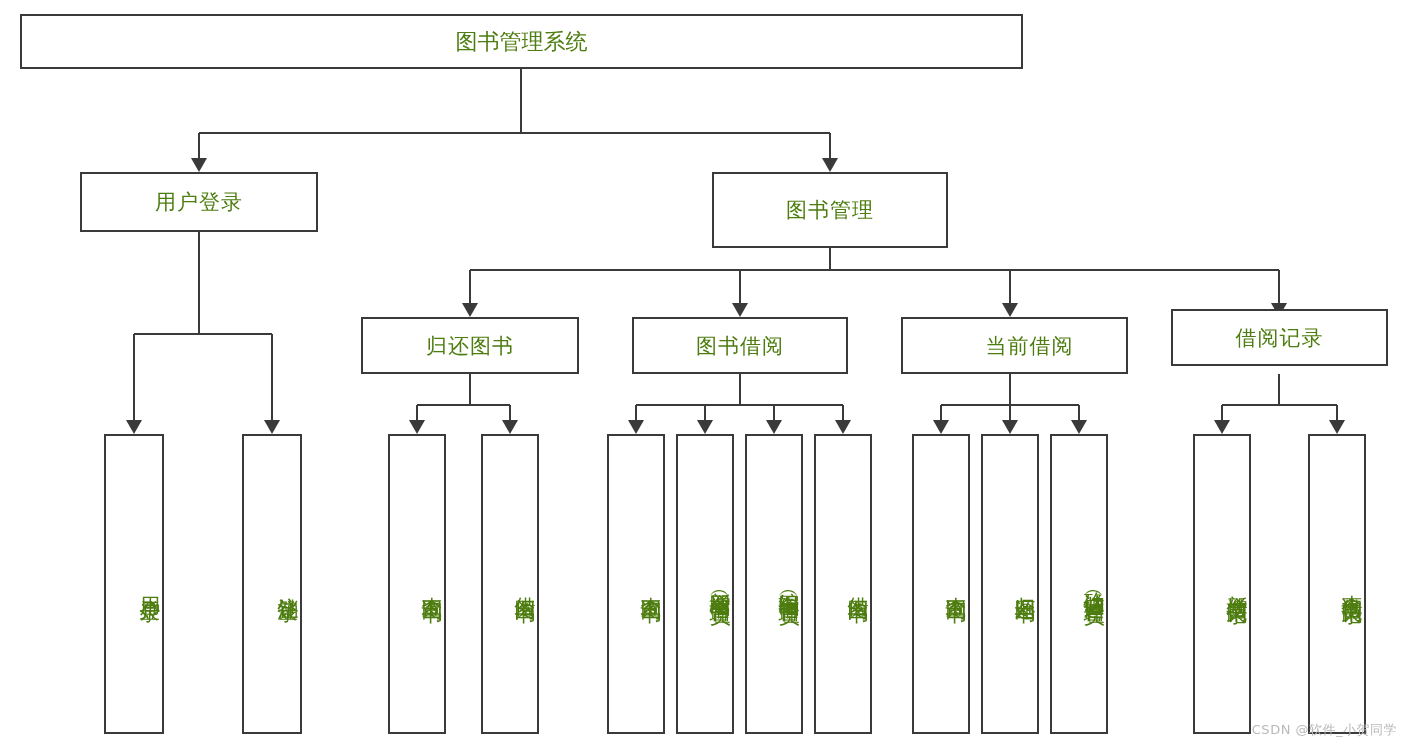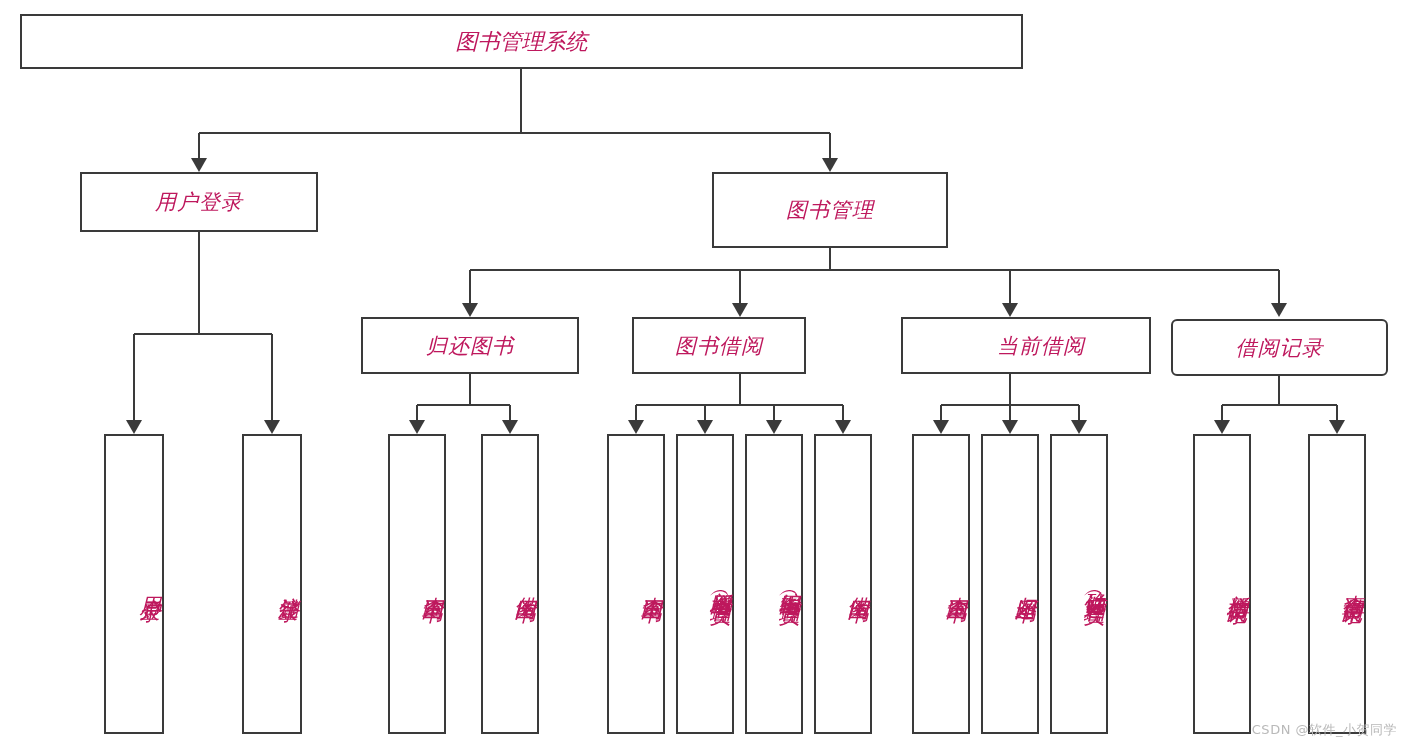--- a/index.html
+++ b/index.html
@@ -38,23 +38,22 @@
   }
   
   .node {
     position: absolute;
     box-sizing: border-box;
     background: #ffffff;
     border: 2.4px solid #3a3a3a;
     display: flex;
     align-items: center;
     justify-content: center;
-    color: #be185d;
+    color: #4d7c0f;
     z-index: 2;
-    font-style: italic;
   }
   .node.horiz {
     font-size: 21px;
     letter-spacing: 1px;
   }
   .node.root {
     font-size: 22px;
   }
   .node.vert {
     writing-mode: vertical-rl;
@@ -166,29 +165,29 @@
   </div>
 
   <div class="node horiz" style="left:712px; top:172px; width:236px; height:76px;">
     <span class="label">图书管理</span>
   </div>
 
   <div class="node horiz" style="left:361px; top:317px; width:218px; height:57px;">
     <span class="label">归还图书</span>
   </div>
 
-  <div class="node horiz" style="left:632px; top:317px; width:174px; height:57px;">
+  <div class="node horiz" style="left:632px; top:317px; width:216px; height:57px;">
     <span class="label">图书借阅</span>
   </div>
 
-  <div class="node horiz" style="left:901px; top:317px; width:250px; height:57px;padding-left:30px;">
+  <div class="node horiz" style="left:901px; top:317px; width:227px; height:57px;padding-left:30px;">
     <span class="label">当前借阅</span>
   </div>
 
-  <div class="node horiz" style="left:1171px; top:319px; width:217px; height:57px;border-radius:6px;">
+  <div class="node horiz" style="left:1171px; top:309px; width:217px; height:57px;">
     <span class="label">借阅记录</span>
   </div>
 
   <div class="node vert" style="left:104px; top:434px; width:60px; height:300px;">
     <span class="vlabel">用户登录</span>
   </div>
 
   <div class="node vert" style="left:242px; top:434px; width:60px; height:300px;">
     <span class="vlabel">注销登录</span>
   </div>

